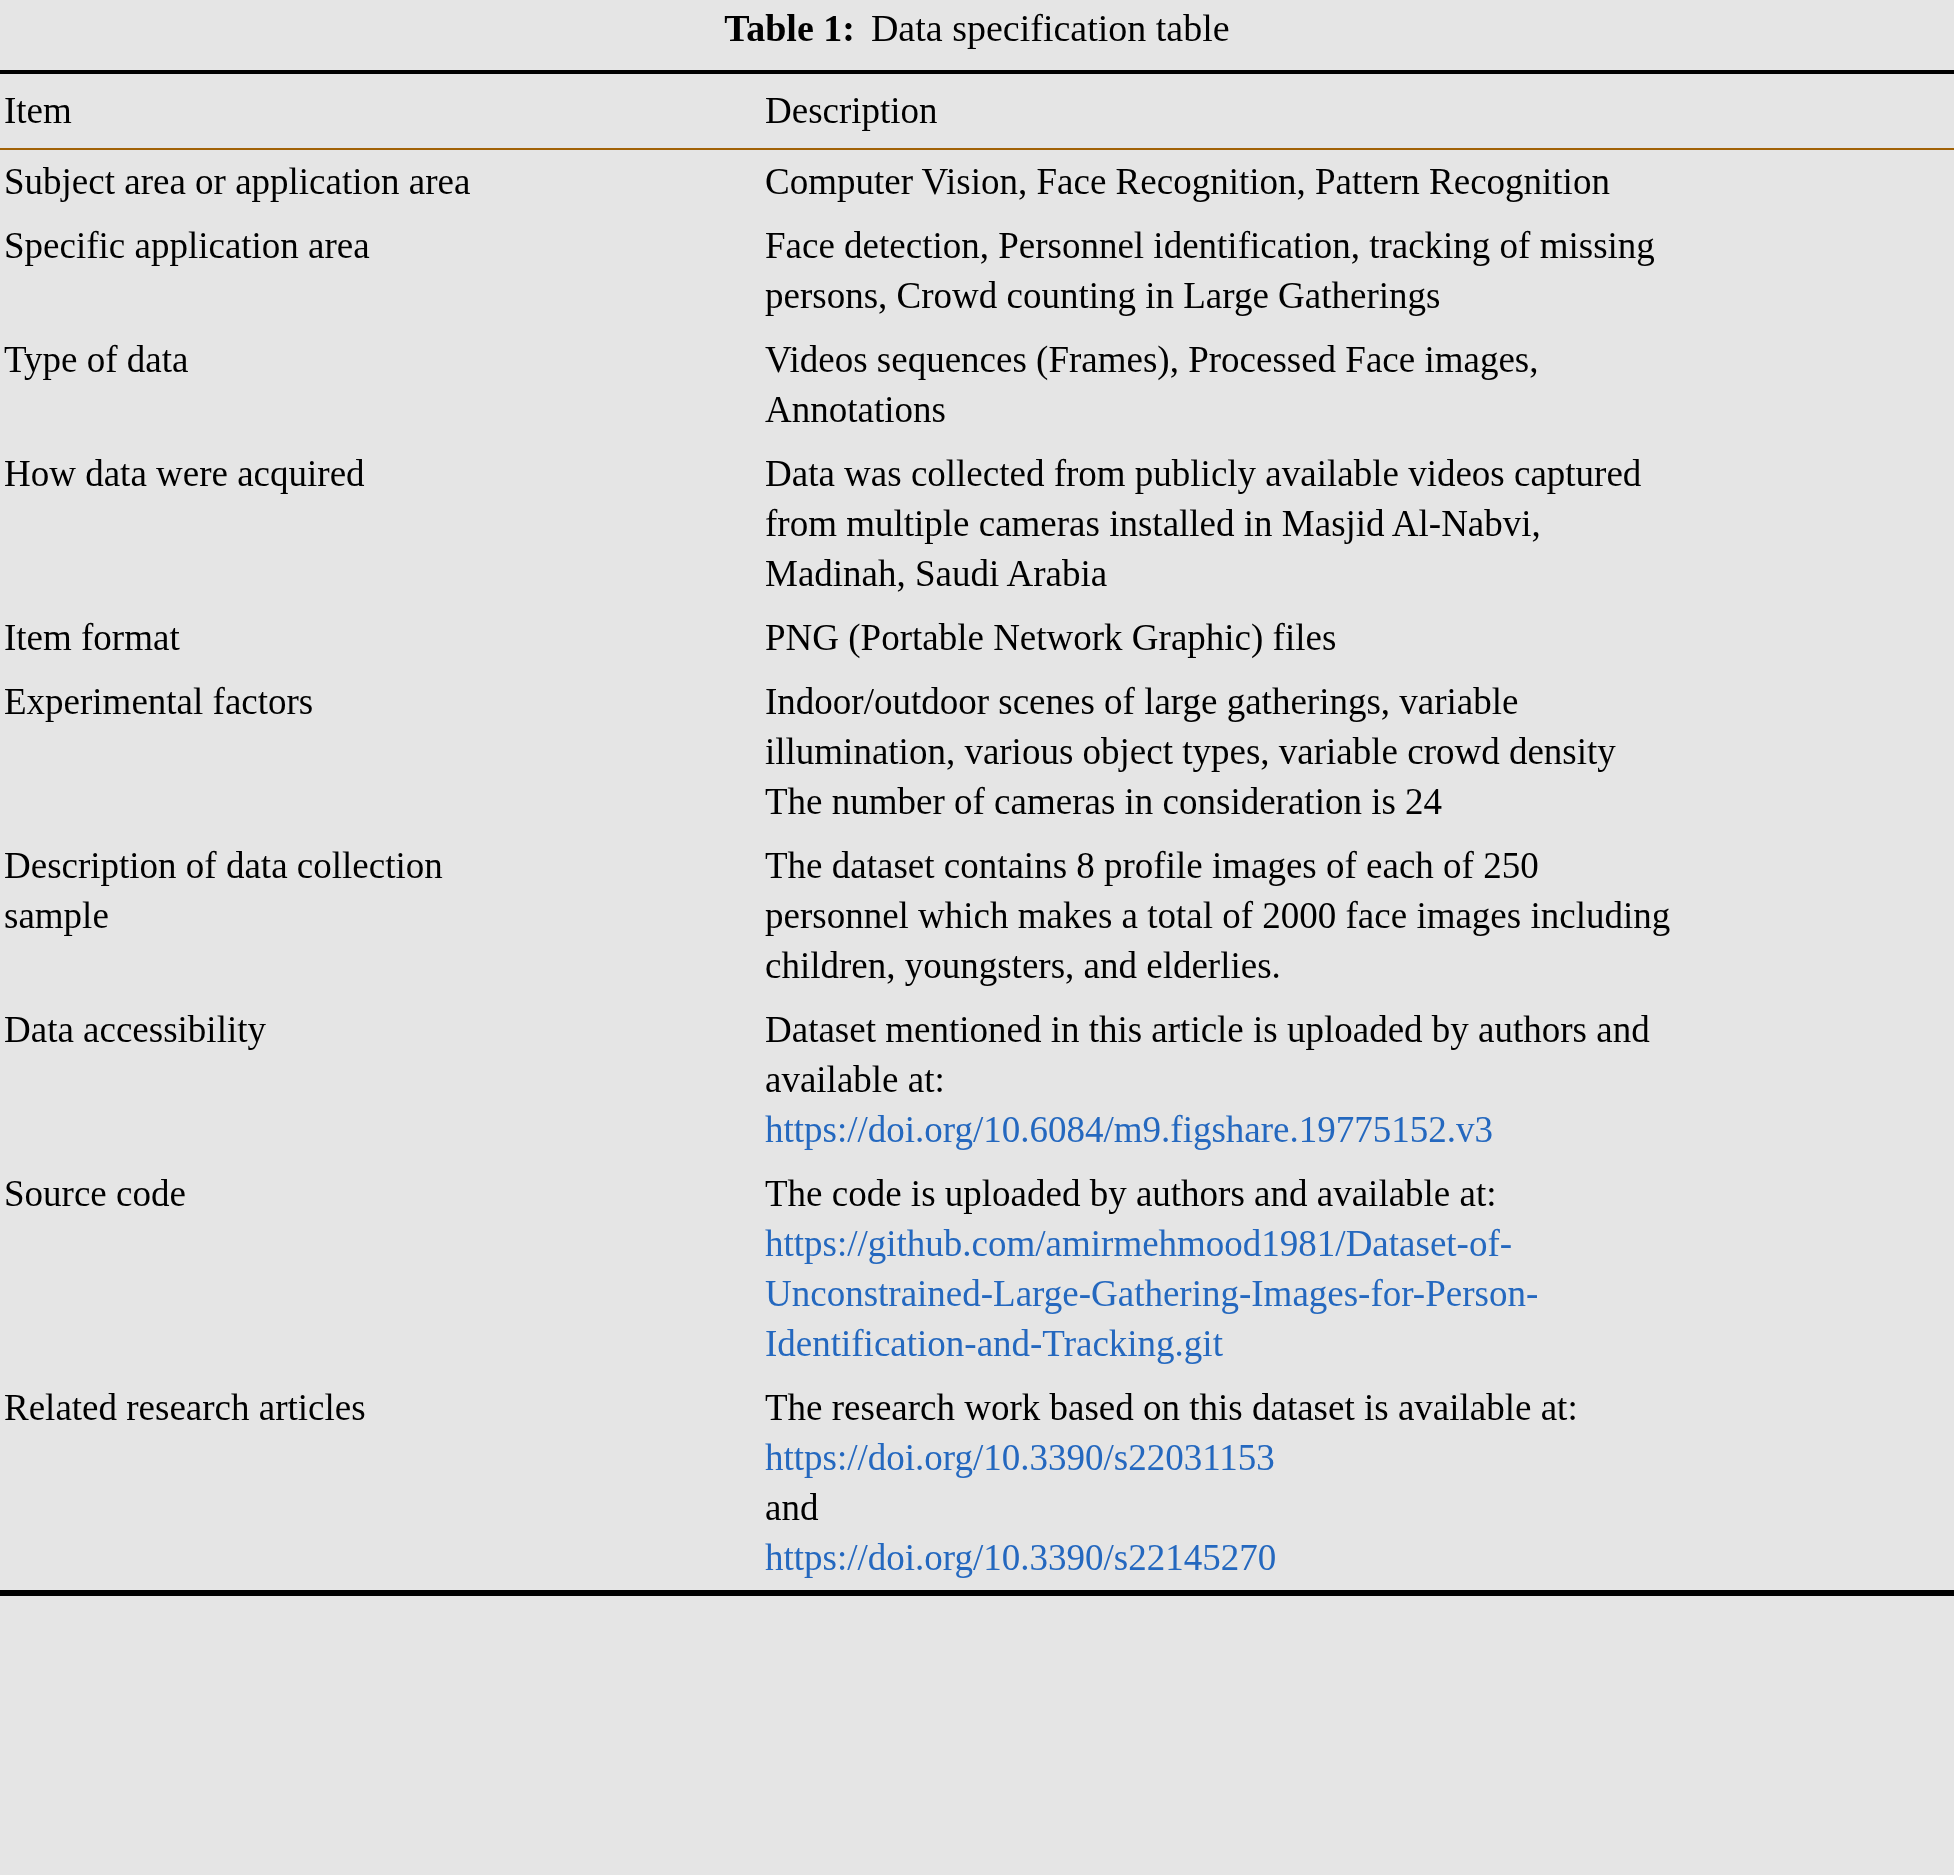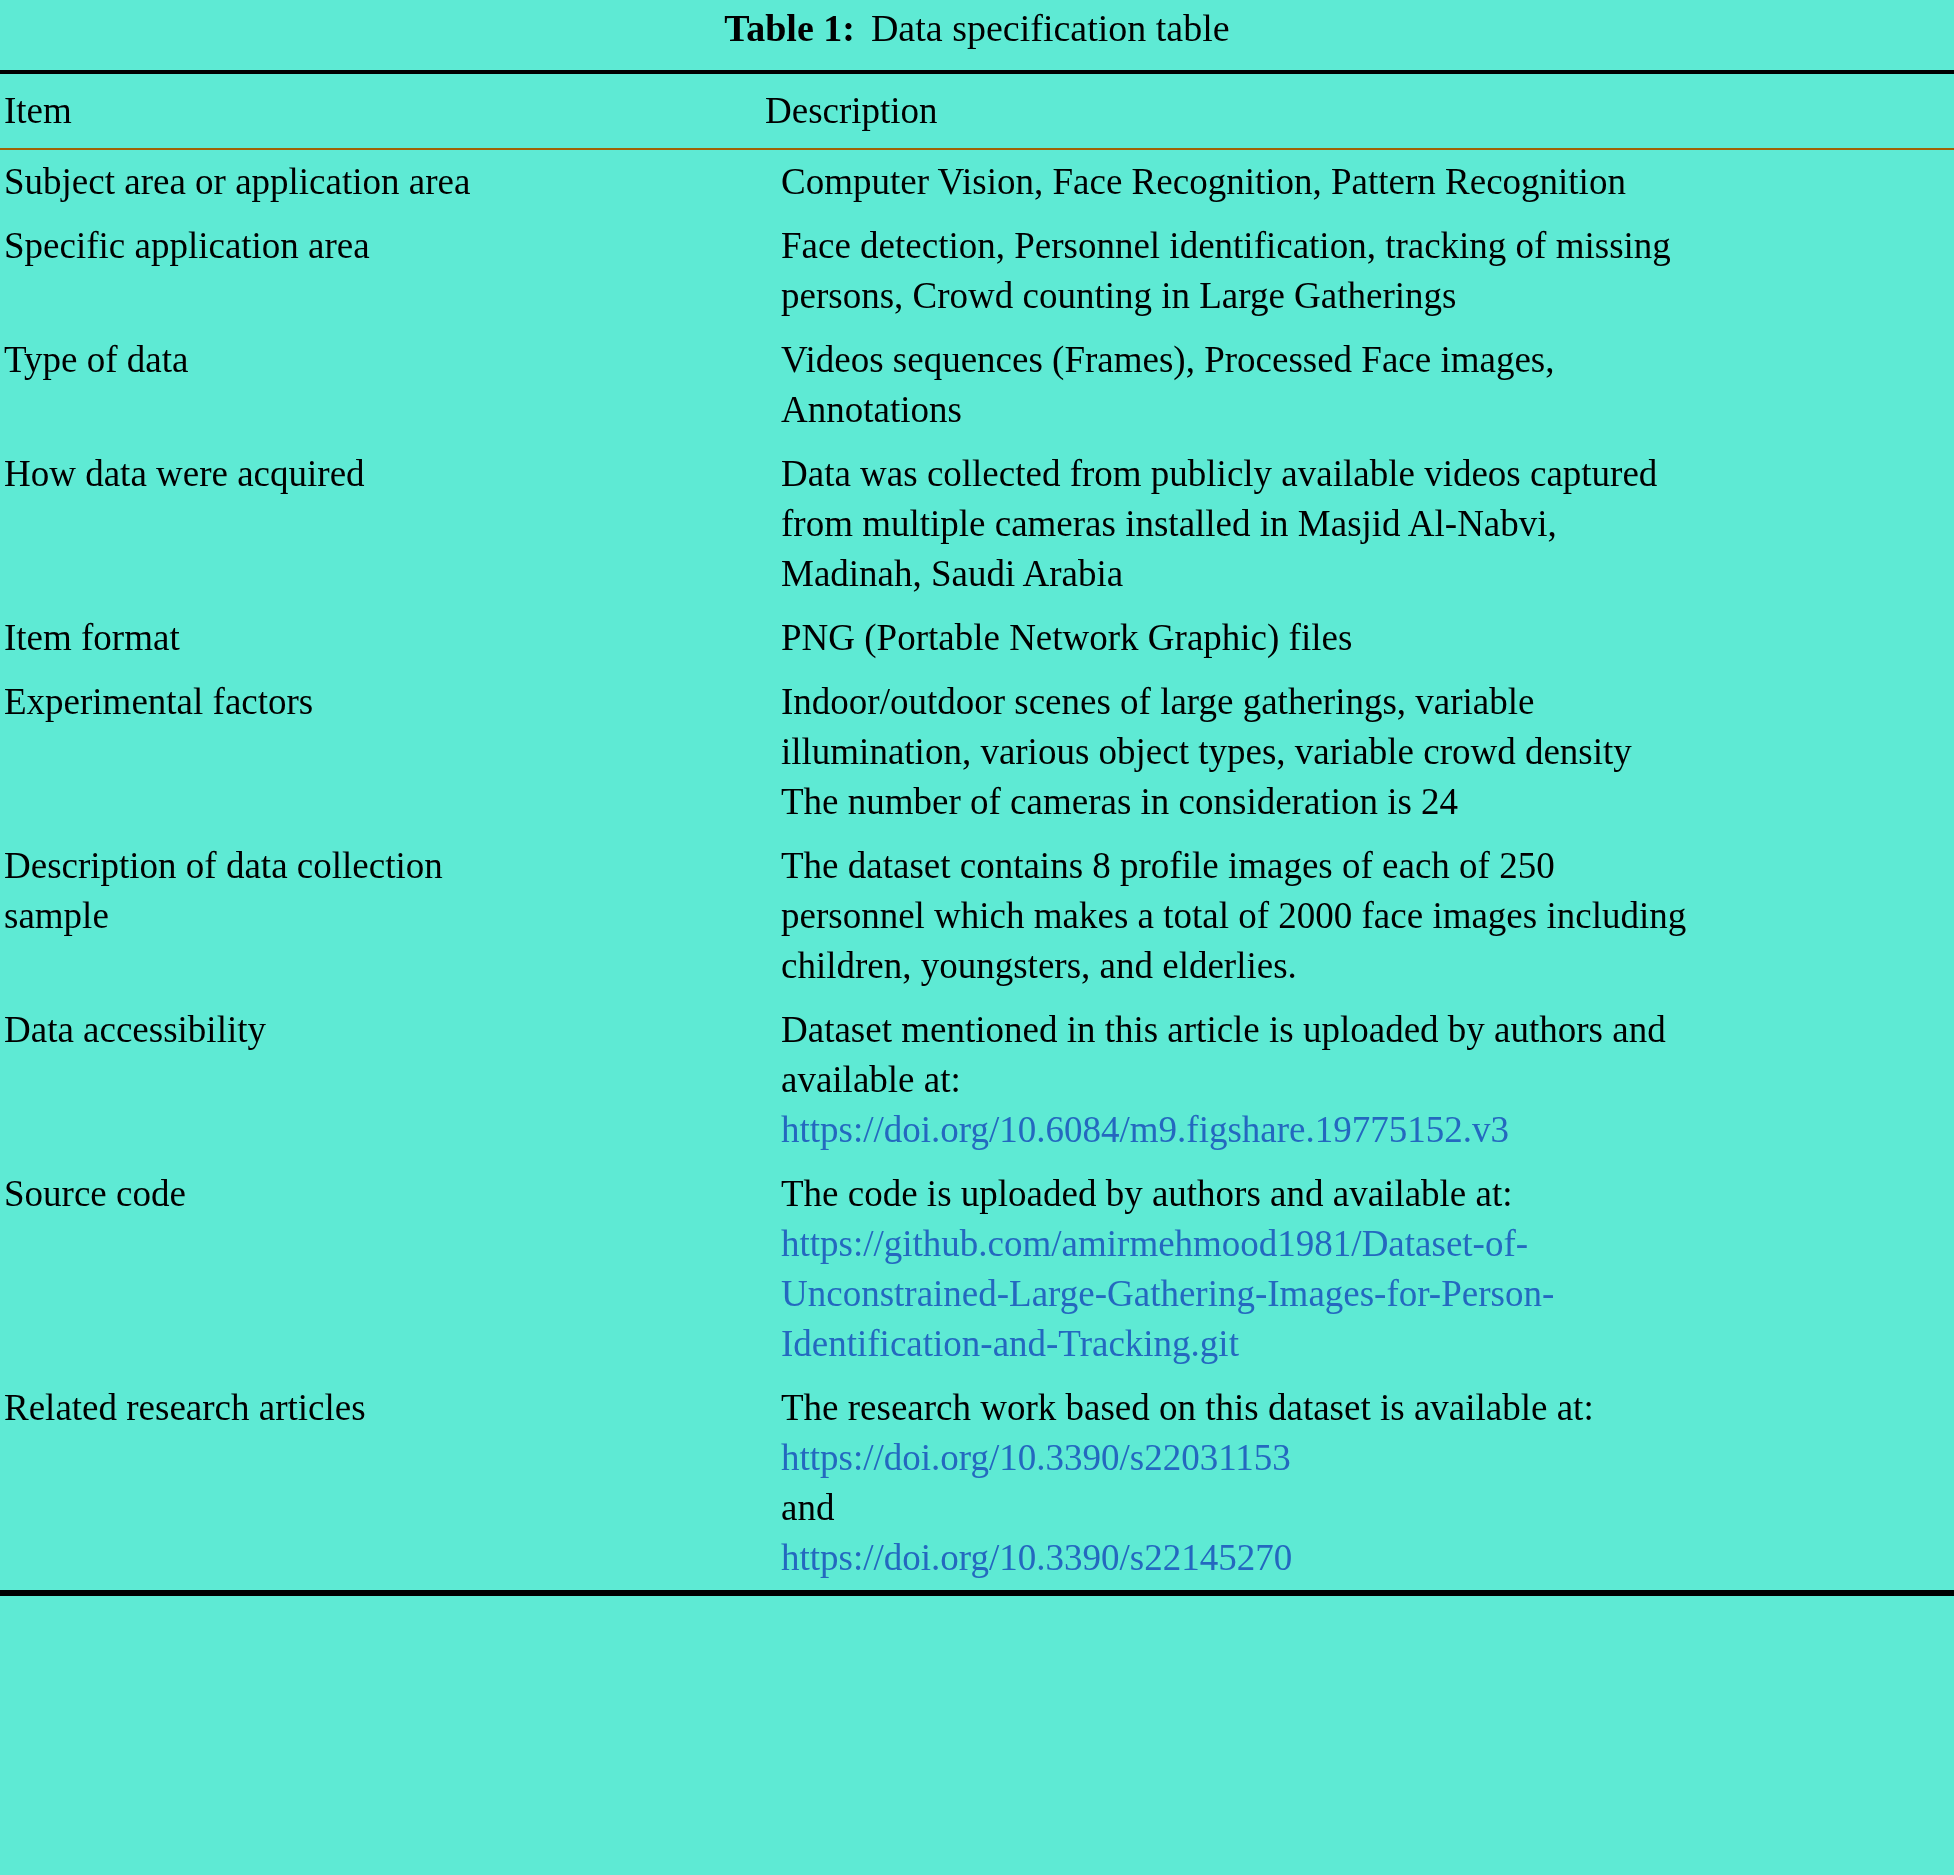--- a/index.html
+++ b/index.html
@@ -4,21 +4,21 @@
 <style>
   * { box-sizing: border-box; }
   html, body { margin: 0; padding: 0; background: #ffffff; }
   .page {
     width: 1954px;
     height: 1875px;
     padding-top: 2px;
     font-family: "Liberation Serif", "DejaVu Serif", serif;
     color: #000000;
     overflow: hidden;
-    background: #5eead4;
+    background: #e5e5e5;
   }
   .caption {
     text-align: center;
     font-size: 38px;
     line-height: 52px;
     margin-bottom: 16px;
     white-space: nowrap;
   }
   .cap-label { font-weight: bold; margin-right: 16px; }
   .spec-table {
@@ -30,21 +30,20 @@
     display: grid;
     grid-template-columns: 765px 1fr;
     padding: 12px 0;
     border-bottom: 2px solid #a16207;
     font-family: Liberation Serif, serif;
   }
   .trow {
     display: grid;
     grid-template-columns: 765px 1fr;
     padding: 7px 0;
-    gap: 16px;
   }
   .cell { font-size: 37px; line-height: 50px; }
   .item-col { padding-left: 4px; padding-right: 30px; }
   .desc-col { padding-right: 16px; }
   .line { white-space: nowrap; }
   a.link {
     display: block;
     color: var(--link-color, #2468bf);
     text-decoration: none;
     cursor: pointer;

